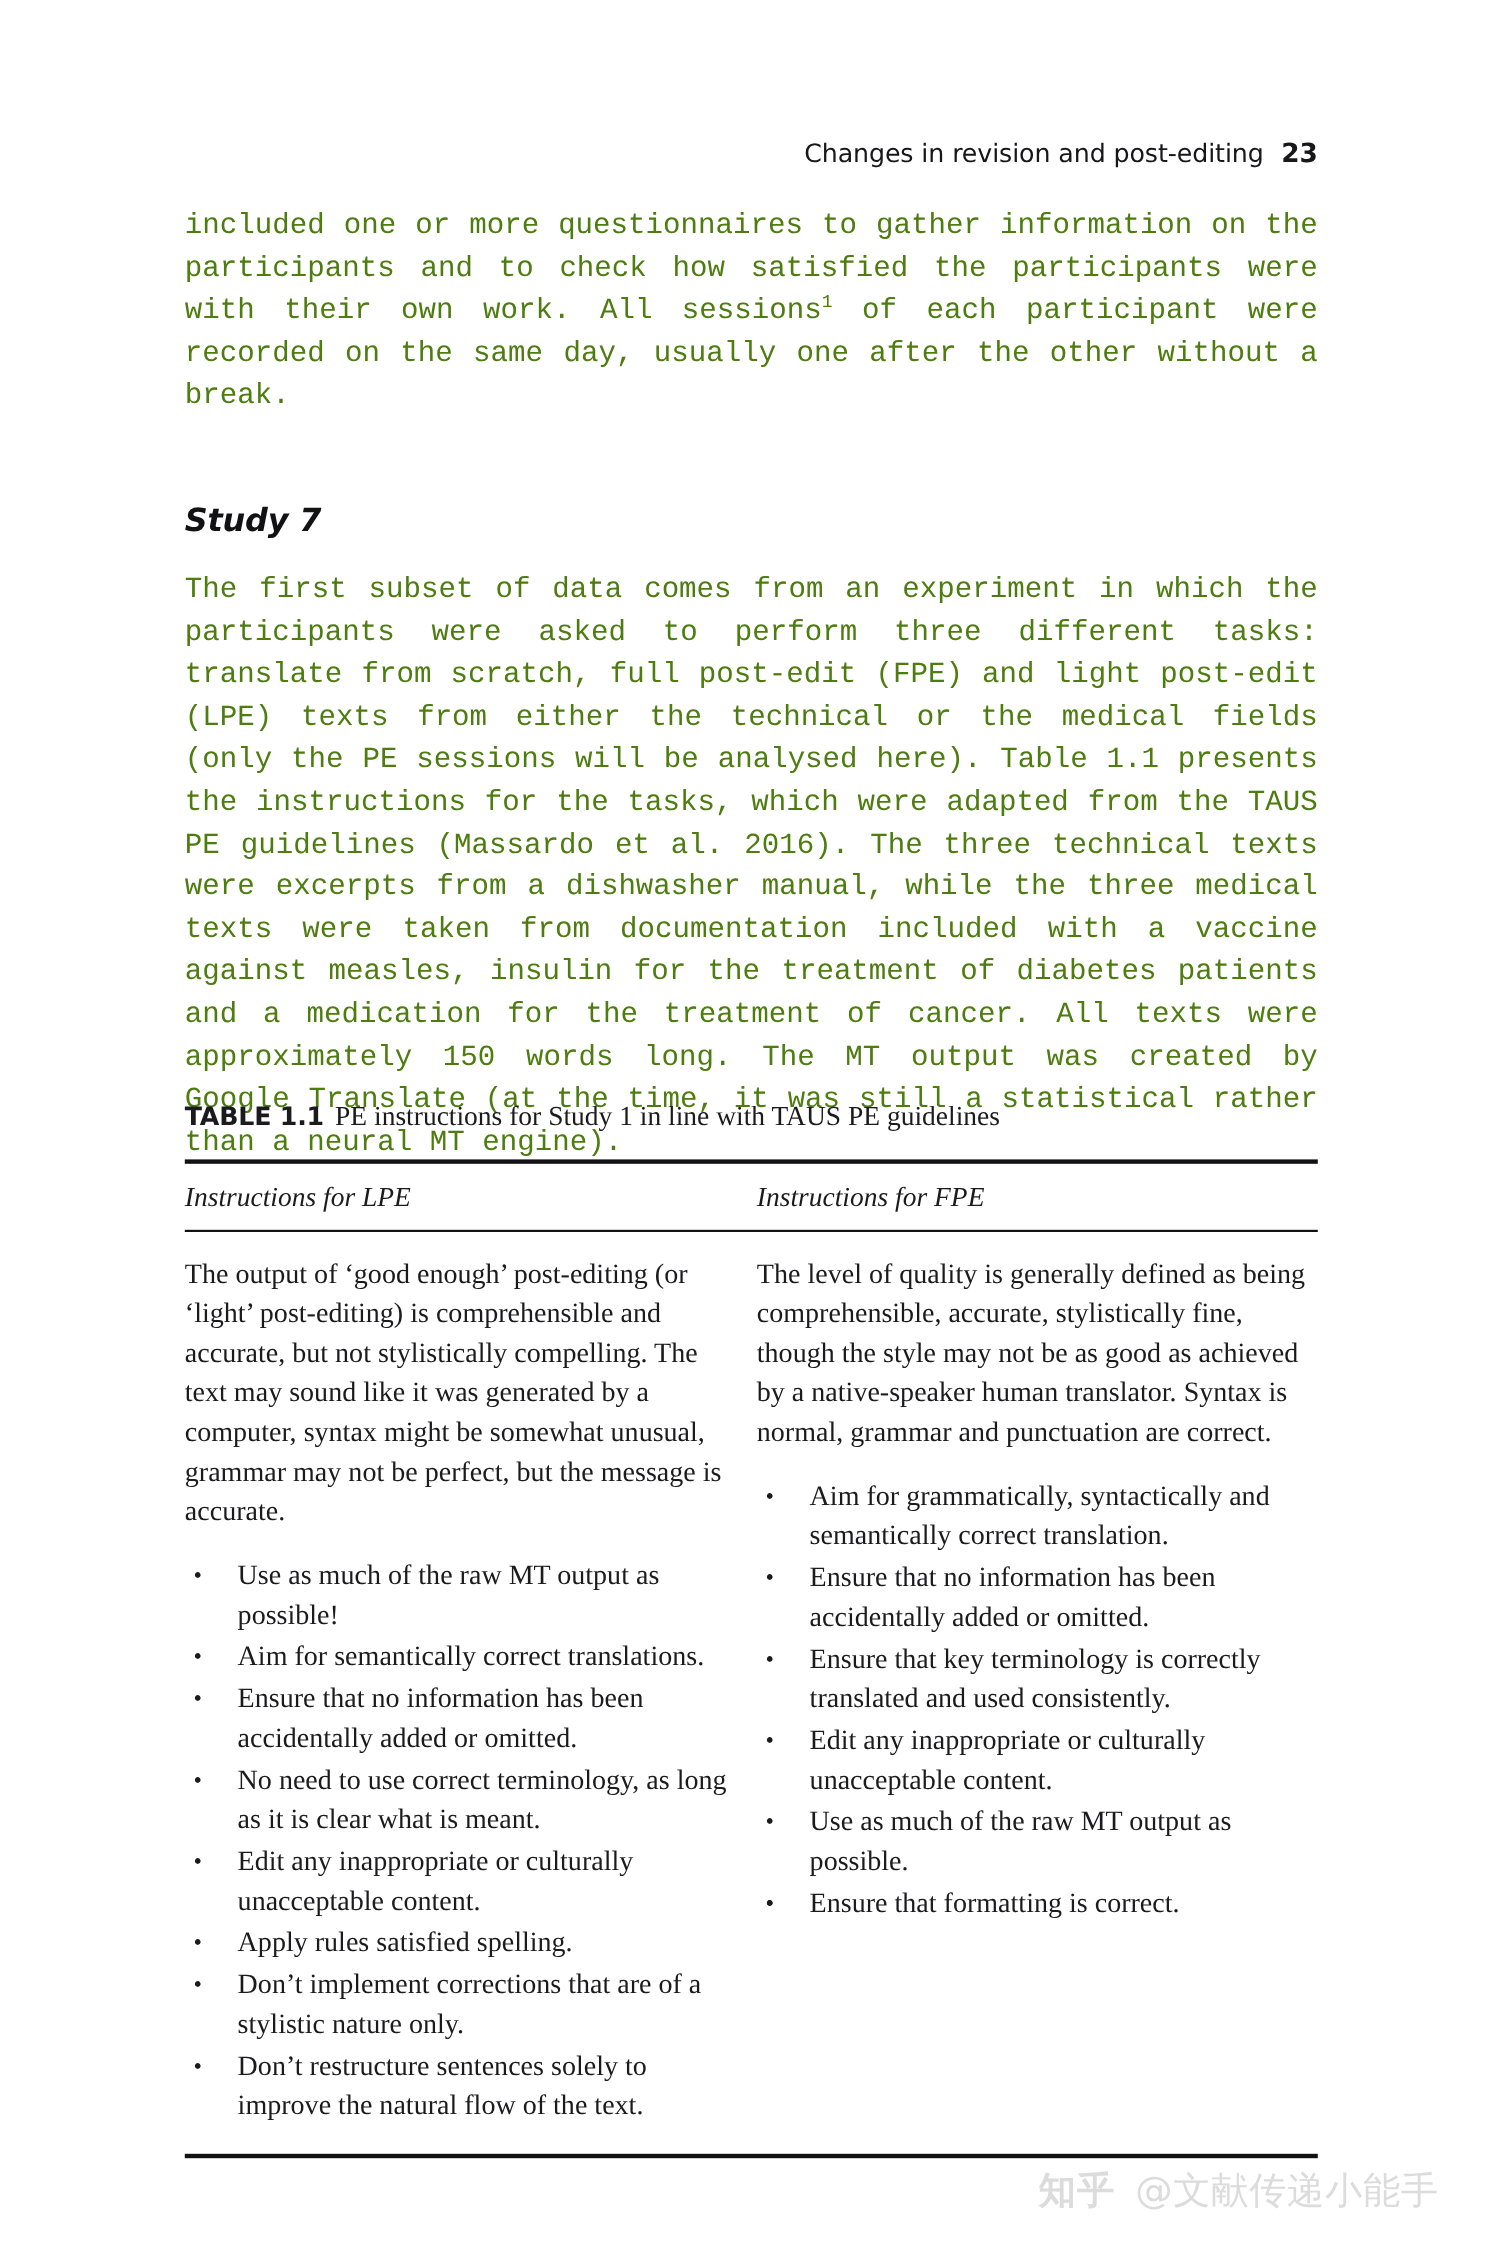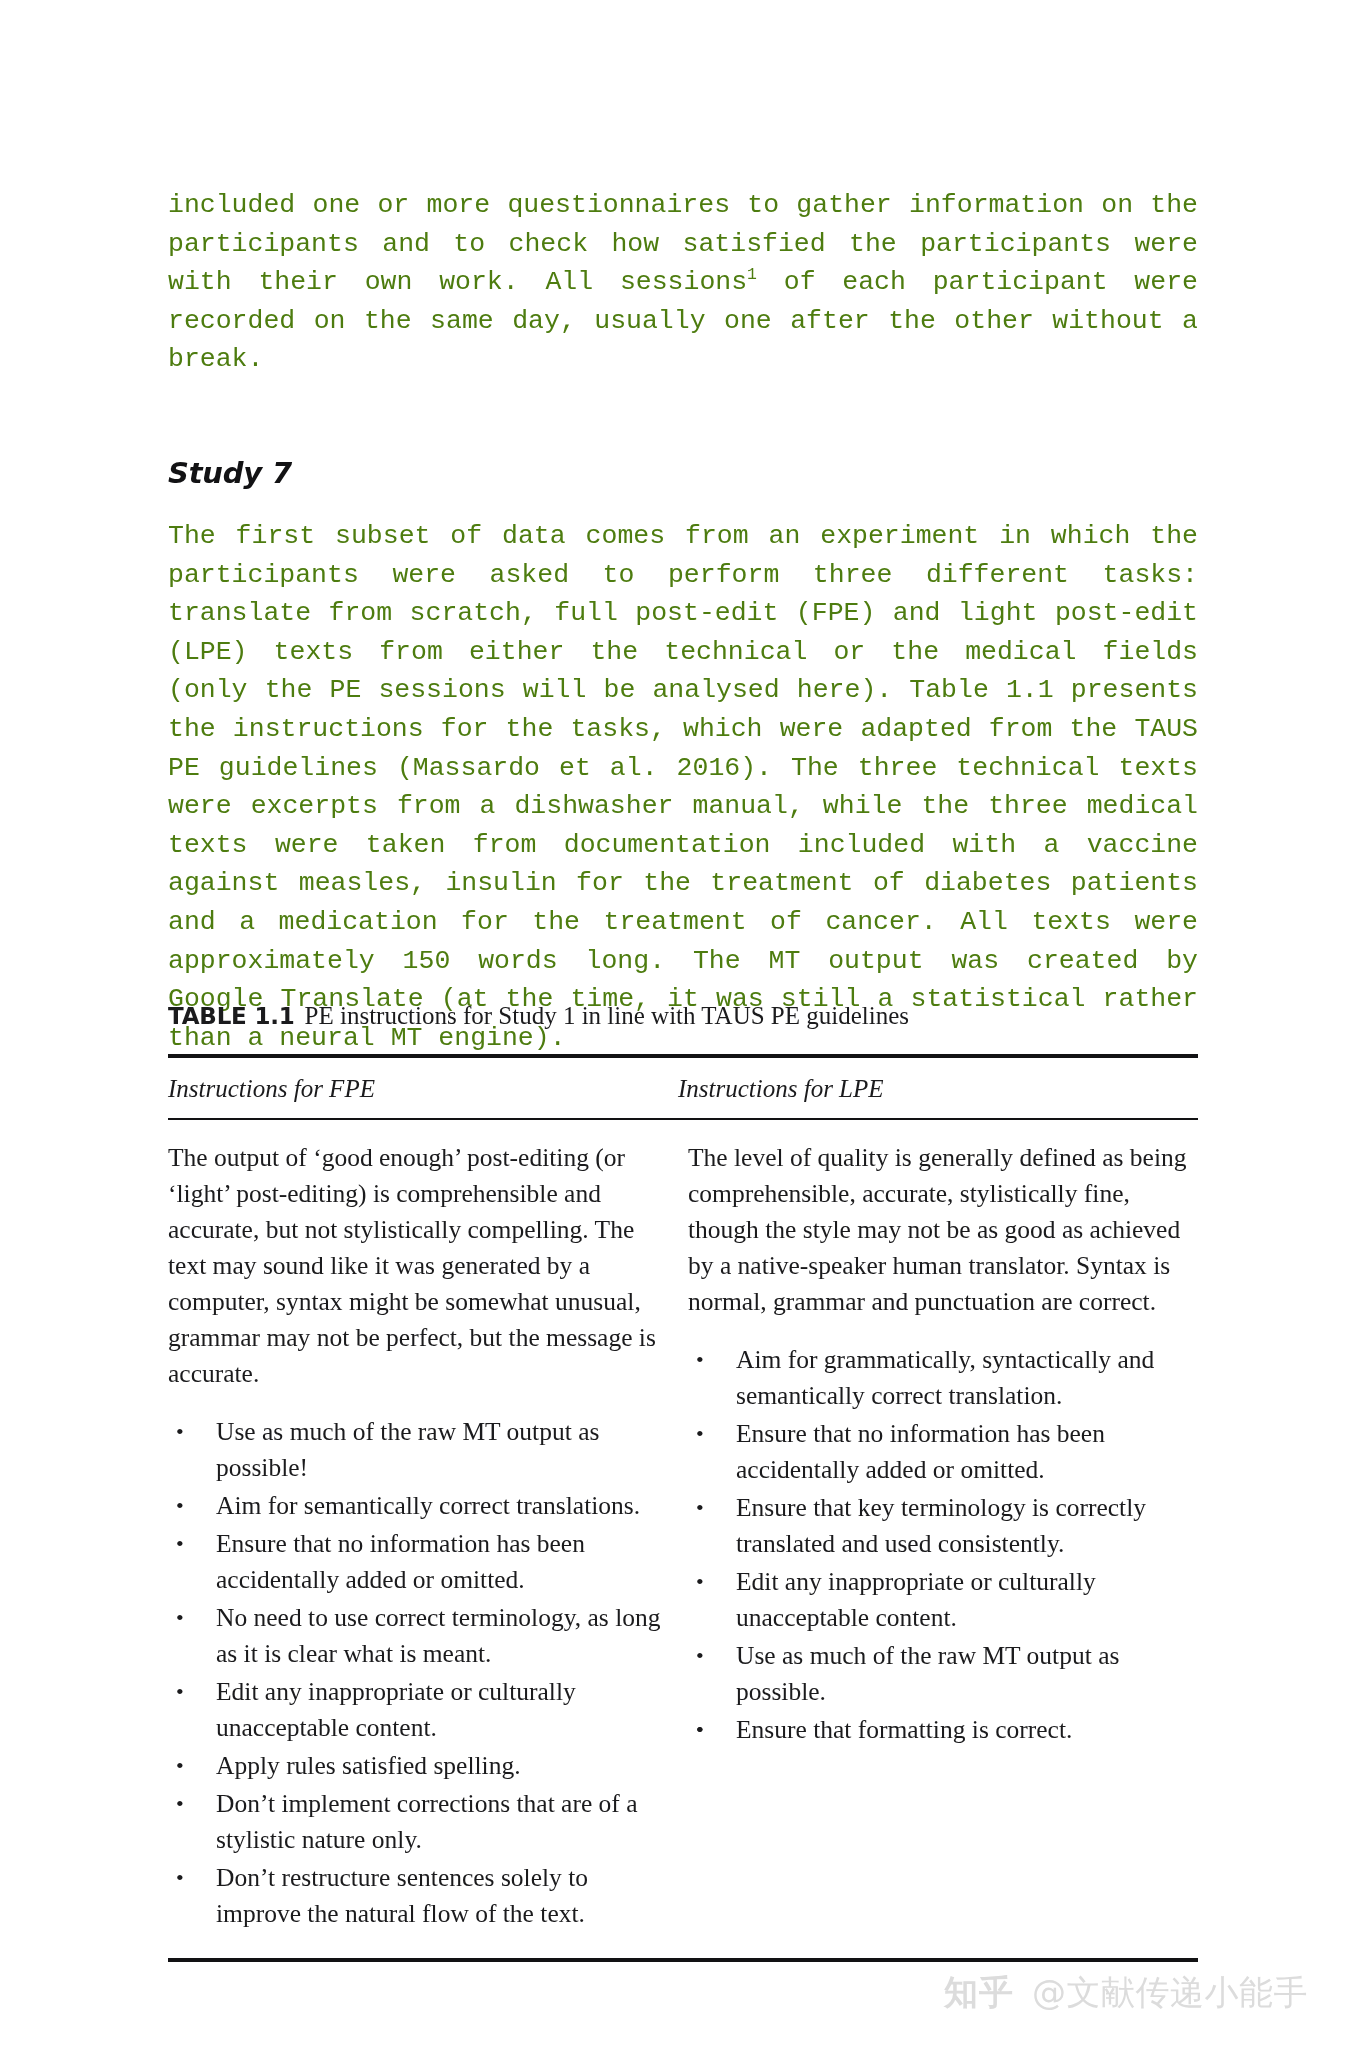--- a/index.html
+++ b/index.html
@@ -183,20 +183,23 @@
     user-select: none;
   }
   .watermark .wm-logo { font-weight: 700; letter-spacing: 1px; }
   .watermark .wm-handle { font-weight: 400; letter-spacing: 0.5px; }
 </style>
 </head>
 <body>
 
 <div class="page">
 
+  <div class="running-head">
+    <span class="rh-title">Changes in revision and post-editing</span><span class="rh-page">23</span>
+  </div>
 
   <div class="content">
 
     <p class="body-par"><span>included one or more questionnaires to gather information on the participants and to check how satisfied the participants were with their own work. All sessions</span><sup>1</sup><span> of each participant were recorded on the same day, usually one after the other without a break.</span></p>
 
     <div class="gap-after-par1"></div>
 
     <h2 class="section-heading">Study 7</h2>
 
     <div class="gap-after-heading"></div>
@@ -207,22 +210,22 @@
 
   <div class="table-block">
 
     <div class="table-caption">
       <span class="cap-label">TABLE 1.1</span><span class="cap-text">PE instructions for Study 1 in line with TAUS PE guidelines</span>
     </div>
 
     <div class="rule-thick"></div>
 
     <div class="thead-row">
+      <div class="thead-cell col-left">Instructions for LPE</div>
       <div class="thead-cell col-right">Instructions for FPE</div>
-      <div class="thead-cell col-left">Instructions for LPE</div>
     </div>
 
     <div class="rule-thin"></div>
 
     <div class="tbody-row">
 
       <div class="col-left">
         <p class="cell-par">The output of ‘good enough’ post-editing (or ‘light’ post-editing) is comprehensible and accurate, but not stylistically compelling. The text may sound like it was generated by a computer, syntax might be somewhat unusual, grammar may not be perfect, but the message is accurate.</p>
         <ul class="cell-list">
           <li><span class="bullet">•</span><span>Use as much of the raw MT output as possible!</span></li>

